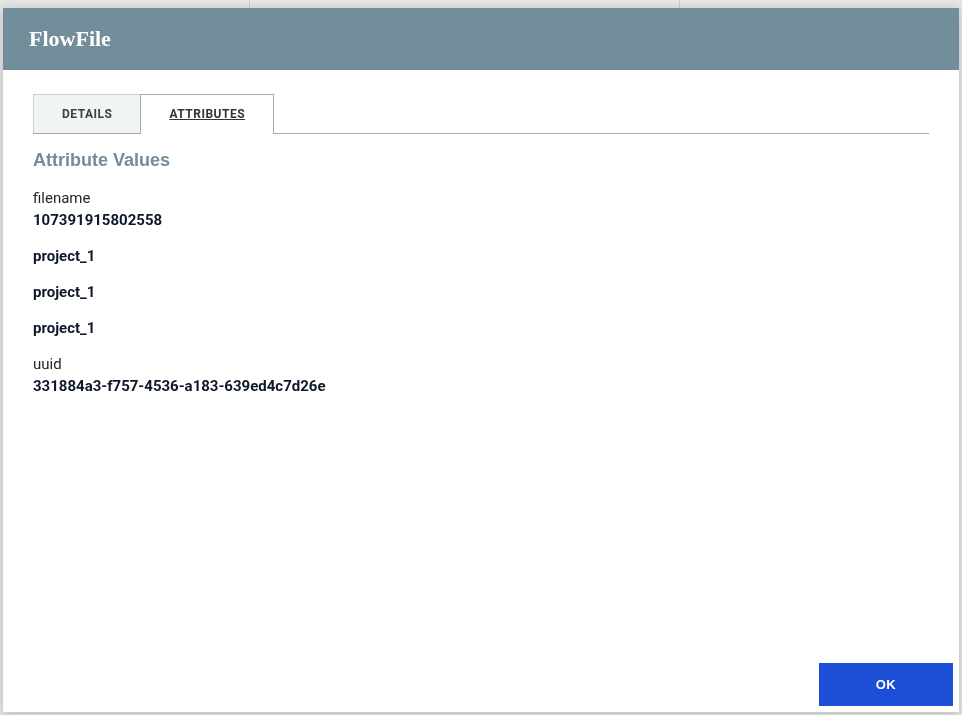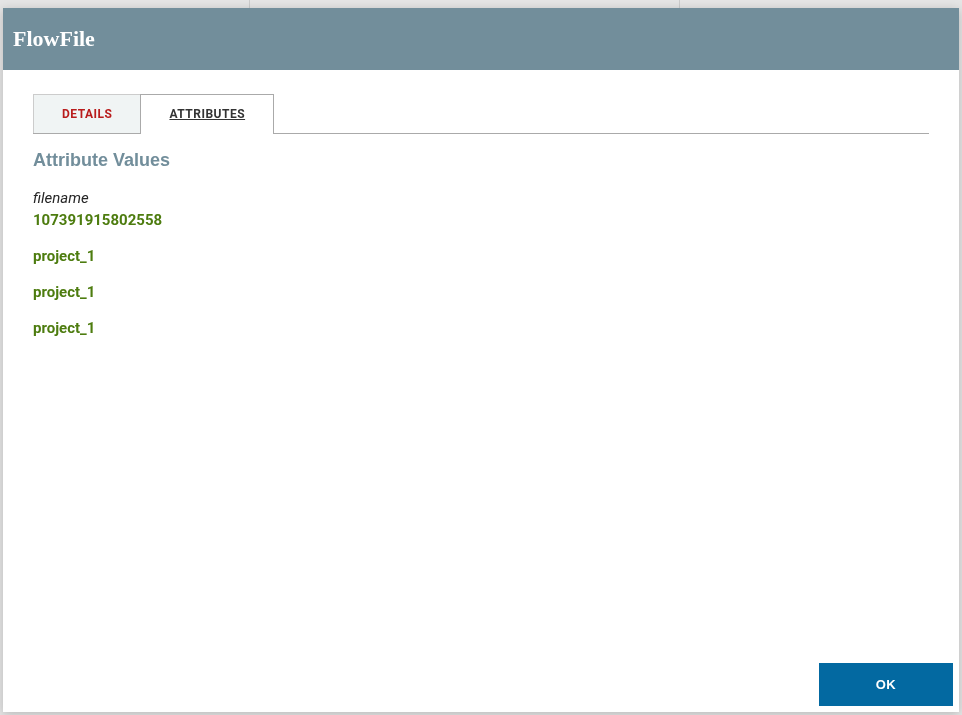--- a/index.html
+++ b/index.html
@@ -35,21 +35,21 @@
       right: 3px;
       bottom: 3px;
       background: #fff;
       box-shadow: 0 2px 10px rgba(0,0,0,0.2);
       display: flex;
       flex-direction: column;
     }
     .modal-header {
       background: #728e9b;
       color: #fff;
-      padding: 18px 10px;
+      padding: 18px 26px;
       font-size: 22px;
       font-weight: 600;
       font-family: Georgia, "Times New Roman", serif;
     }
     .modal-body {
       flex: 1;
       padding: 24px 30px 10px 30px;
       overflow: auto;
     }
     .tabs {
@@ -66,21 +66,21 @@
       border-bottom: none;
       cursor: pointer;
       color: #004849;
       background: #fff;
       margin-right: 0;
       position: relative;
     }
     .tab.inactive {
       background: #f0f4f4;
       border-color: #ccc;
-      color: #b91c1c;
+      color: #404040;
       text-align: right;
     }
     .tab.active {
       background: #fff;
       border-color: #aaa;
       color: #333;
       margin-bottom: -1px;
       padding-bottom: 13px;
       text-decoration: underline;
     }
@@ -94,34 +94,33 @@
       color: #728e9b;
       margin-bottom: 18px;
     }
     .attribute-item {
       margin-bottom: 18px;
     }
     .attribute-name {
       font-size: 15px;
       color: #262626;
       margin-bottom: 4px;
-      font-style: italic;
     }
     .attribute-value {
       font-size: 15px;
       font-weight: 700;
-      color: #4d7c0f;
+      color: #0f172a;
     }
     .modal-footer {
       display: flex;
       justify-content: flex-end;
       padding: 0 6px 6px 0;
     }
     .ok-button {
-      background: #0369a1;
+      background: #1d4ed8;
       color: #fff;
       border: none;
       padding: 14px 0;
       width: 134px;
       font-size: 13px;
       font-weight: 700;
       letter-spacing: 0.5px;
       cursor: pointer;
       text-align: center;
     }
@@ -153,19 +152,23 @@
       </div>
       <div class="attribute-item">
         <div class="attribute-value">project_1</div>
       </div>
       <div class="attribute-item">
         <div class="attribute-value">project_1</div>
       </div>
       <div class="attribute-item">
         <div class="attribute-value">project_1</div>
       </div>
+      <div class="attribute-item">
+        <div class="attribute-name">uuid</div>
+        <div class="attribute-value">331884a3-f757-4536-a183-639ed4c7d26e</div>
+      </div>
     </div>
   </div>
 
   <div class="modal-footer">
     <button class="ok-button">OK</button>
   </div>
 </div>
 
 </body></html>

